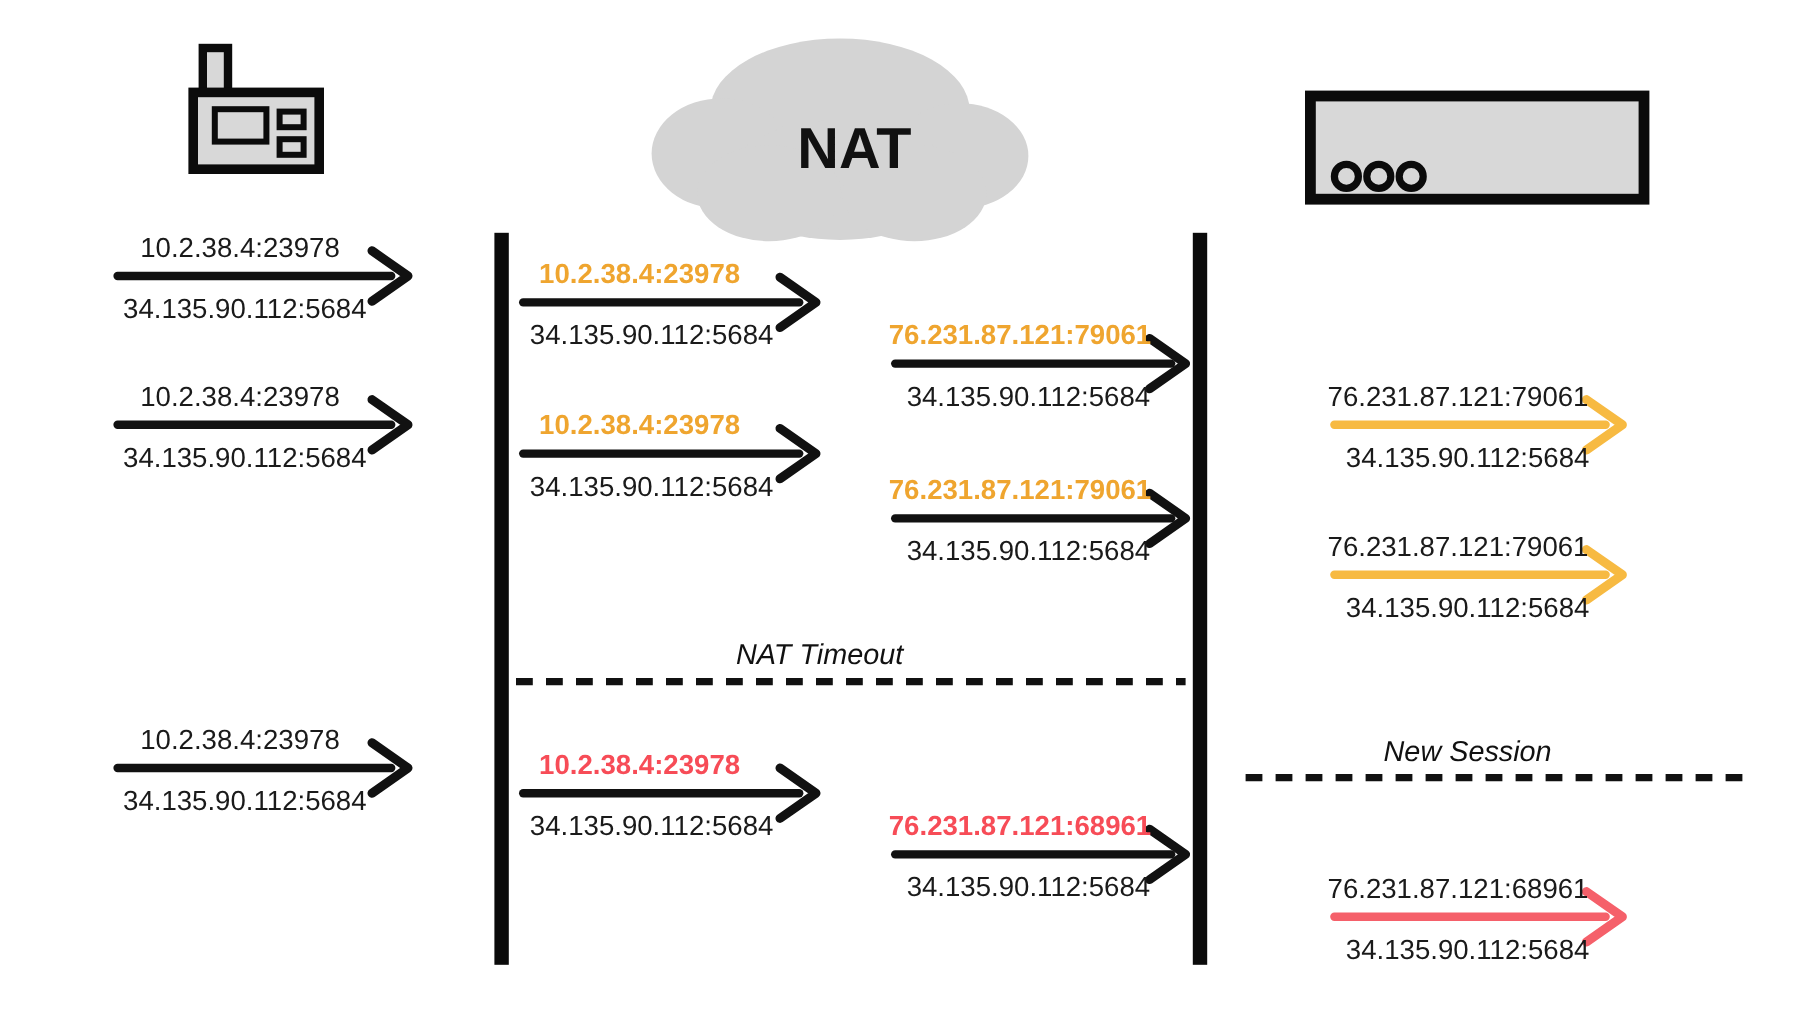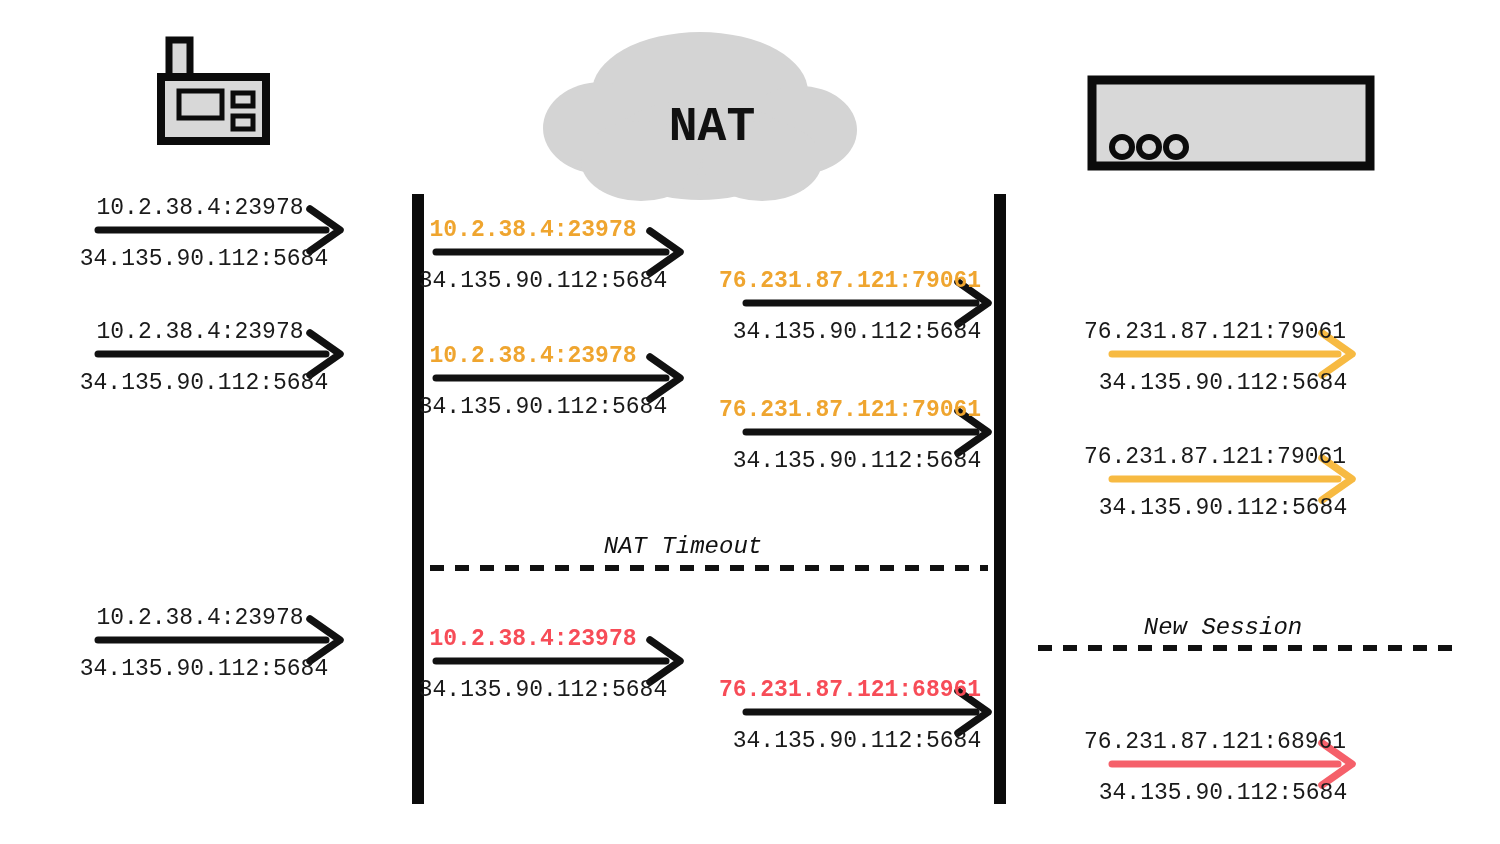--- a/index.html
+++ b/index.html
@@ -1,17 +1,17 @@
 <!DOCTYPE html>
 <html><head>
 <meta charset="utf-8">
 <style>
   html,body{margin:0;padding:0;background:#ffffff;}
   .stage{position:relative;width:1500px;height:844px;background:#ffffff;overflow:hidden;
-         font-family:Liberation Mono, monospace;}
+         font-family:Liberation Sans, sans-serif;}
   svg{display:block;}
 
   
   .shaft{stroke:#111111;stroke-width:7;stroke-linecap:round;}
   .head{fill:none;stroke:#111111;stroke-width:7.5;stroke-linecap:round;stroke-linejoin:round;}
   .orange-arrow .shaft,.orange-arrow .head{stroke:#F7BA42;}
   .red-arrow .shaft,.red-arrow .head{stroke:#F5606A;}
 
   
   .addr{font-size:23px;fill:#1a1a1a;}

